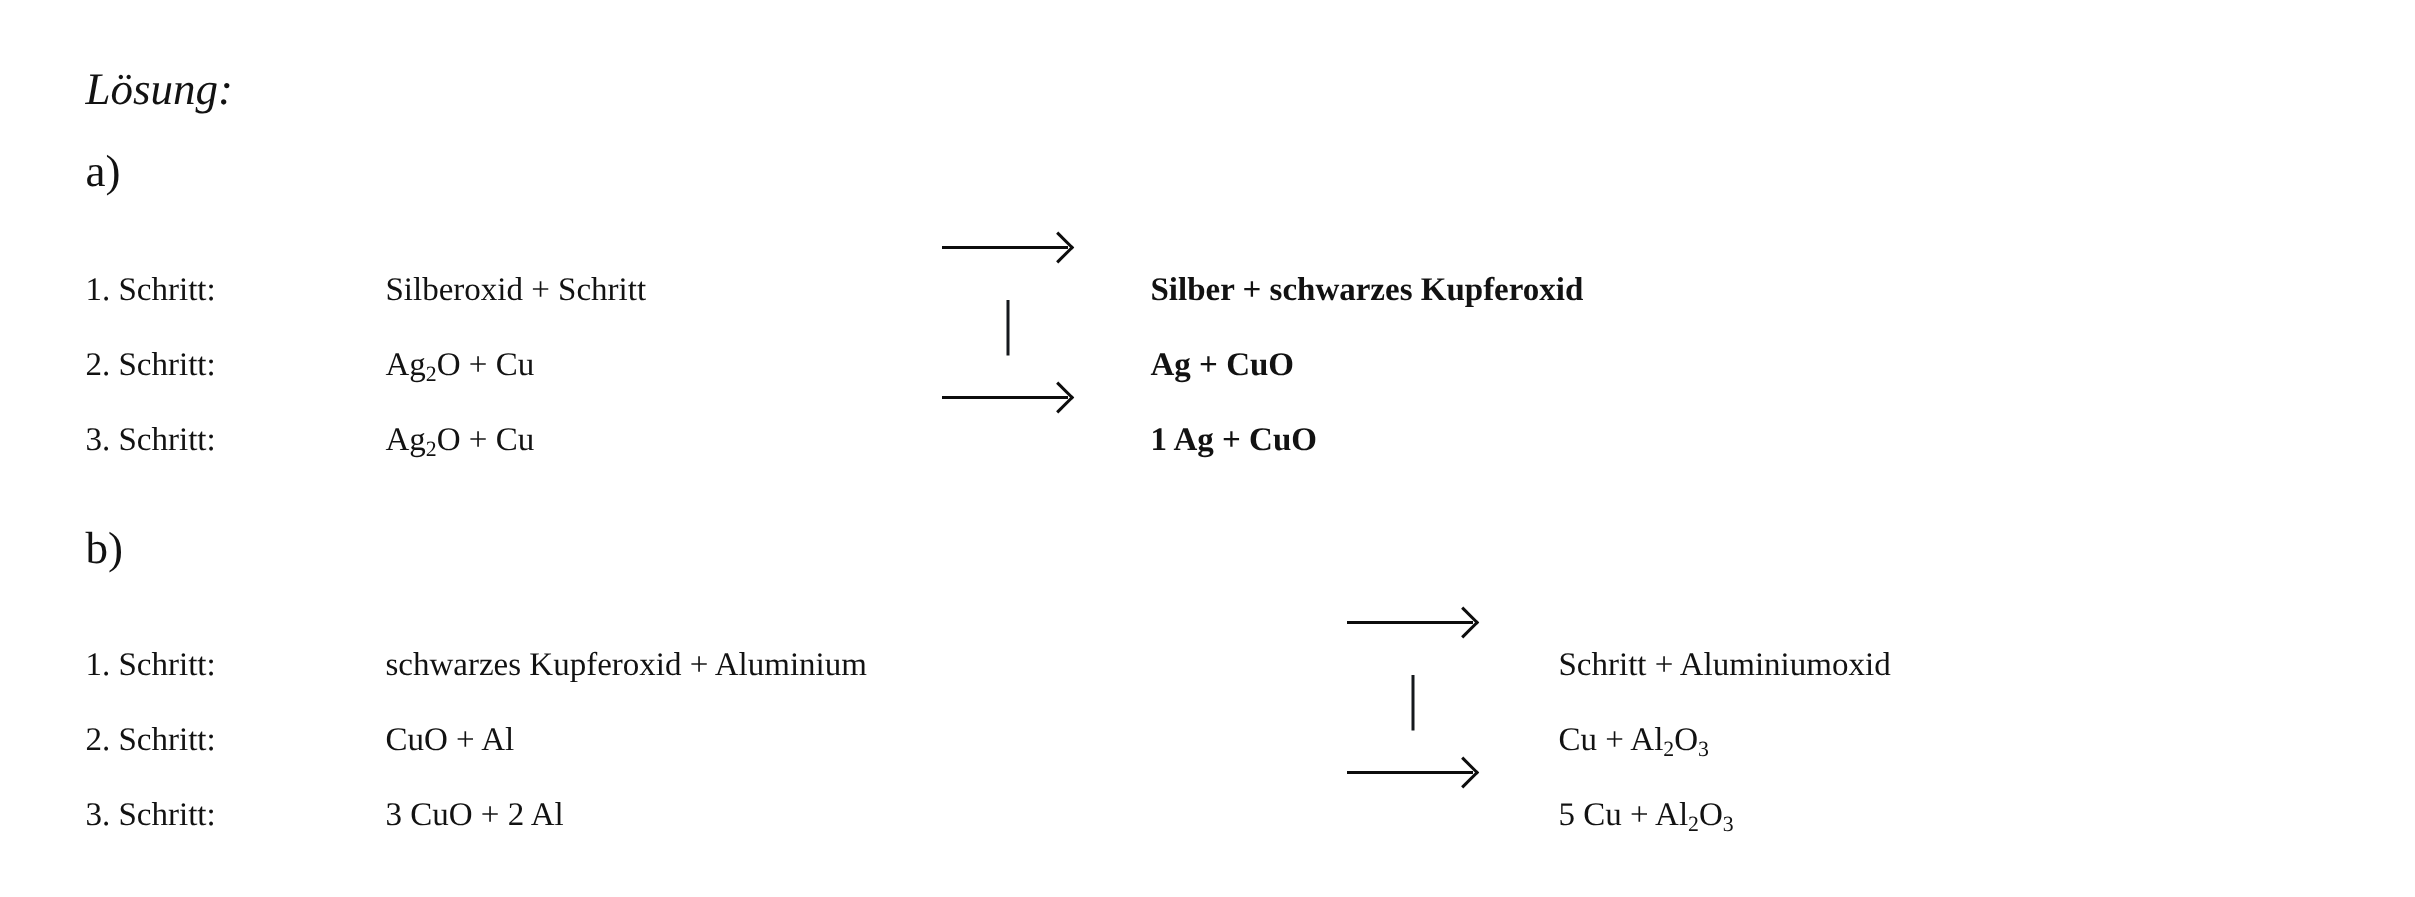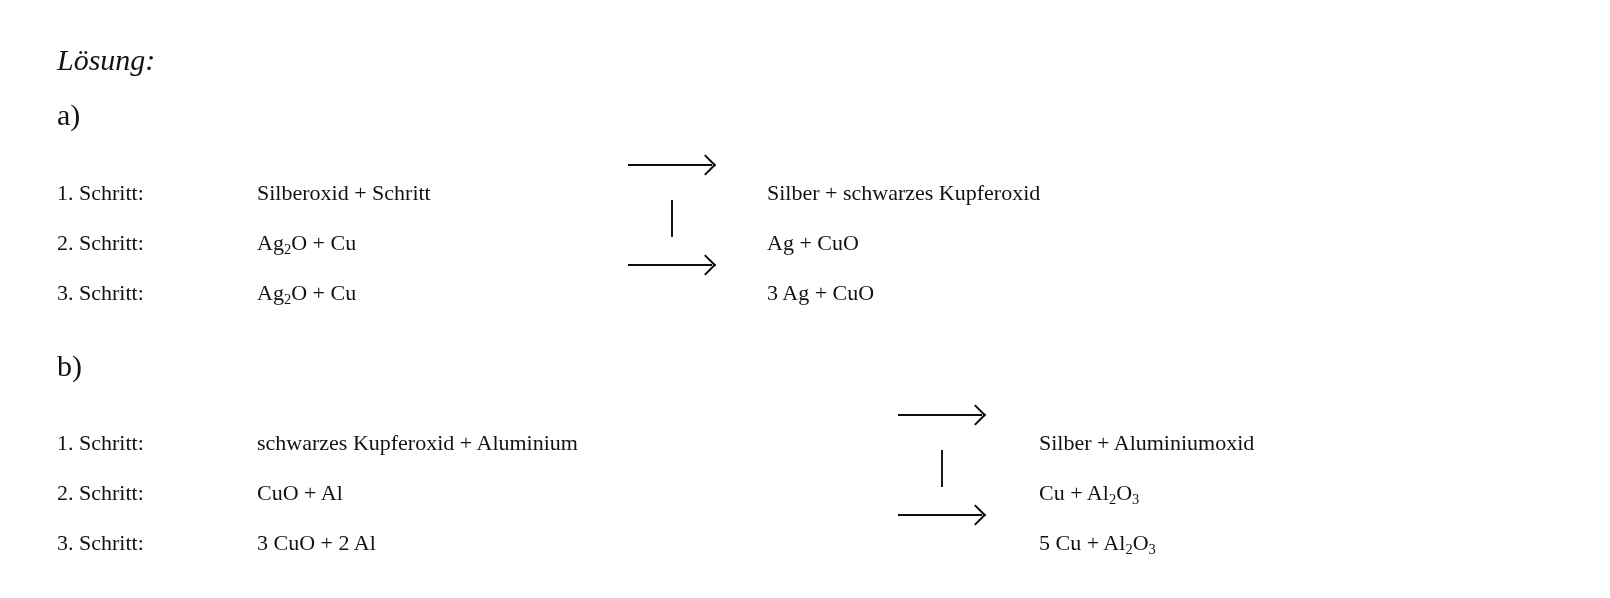--- a/index.html
+++ b/index.html
@@ -62,21 +62,21 @@
     position: absolute;
     top: 0;
     font-size: 22px;
     line-height: 34px;
     white-space: nowrap;
     margin-top: 28px;
   }
   .step-label { left: 57px; }
   .lhs { left: 257px; }
 
-  .block-a .rhs { left: 767px; }
+  .block-a .rhs { left: 767px; font-weight: bold; }
   .block-b .rhs { left: 1039px; }
 
   
   .connector {
     position: absolute;
     top: 0;
     height: 34px;
   }
   .block-a .connector { left: 628px; width: 90px; }
   .block-b .connector { left: 898px; width: 90px; }
@@ -147,36 +147,36 @@
       </div>
       <div class="rhs">Ag + CuO</div>
     </div>
 
     <div class="row">
       <div class="step-label">3. Schritt:</div>
       <div class="lhs"><span>Ag</span><sub>2</sub><span>O + Cu</span></div>
       <div class="connector">
         <div class="arrow-long"></div>
       </div>
-      <div class="rhs">3 Ag + CuO</div>
+      <div class="rhs">1 Ag + CuO</div>
     </div>
 
   </div>
 
   <div class="part-label part-b">b)</div>
 
   <div class="block block-b">
 
     <div class="row">
       <div class="step-label">1. Schritt:</div>
       <div class="lhs">schwarzes Kupferoxid + Aluminium</div>
       <div class="connector">
         <div class="arrow-long"></div>
       </div>
-      <div class="rhs">Silber + Aluminiumoxid</div>
+      <div class="rhs">Schritt + Aluminiumoxid</div>
     </div>
 
     <div class="row">
       <div class="step-label">2. Schritt:</div>
       <div class="lhs">CuO + Al</div>
       <div class="connector">
         <div class="bar-vert"></div>
       </div>
       <div class="rhs"><span>Cu + Al</span><sub>2</sub><span>O</span><sub>3</sub></div>
     </div>

